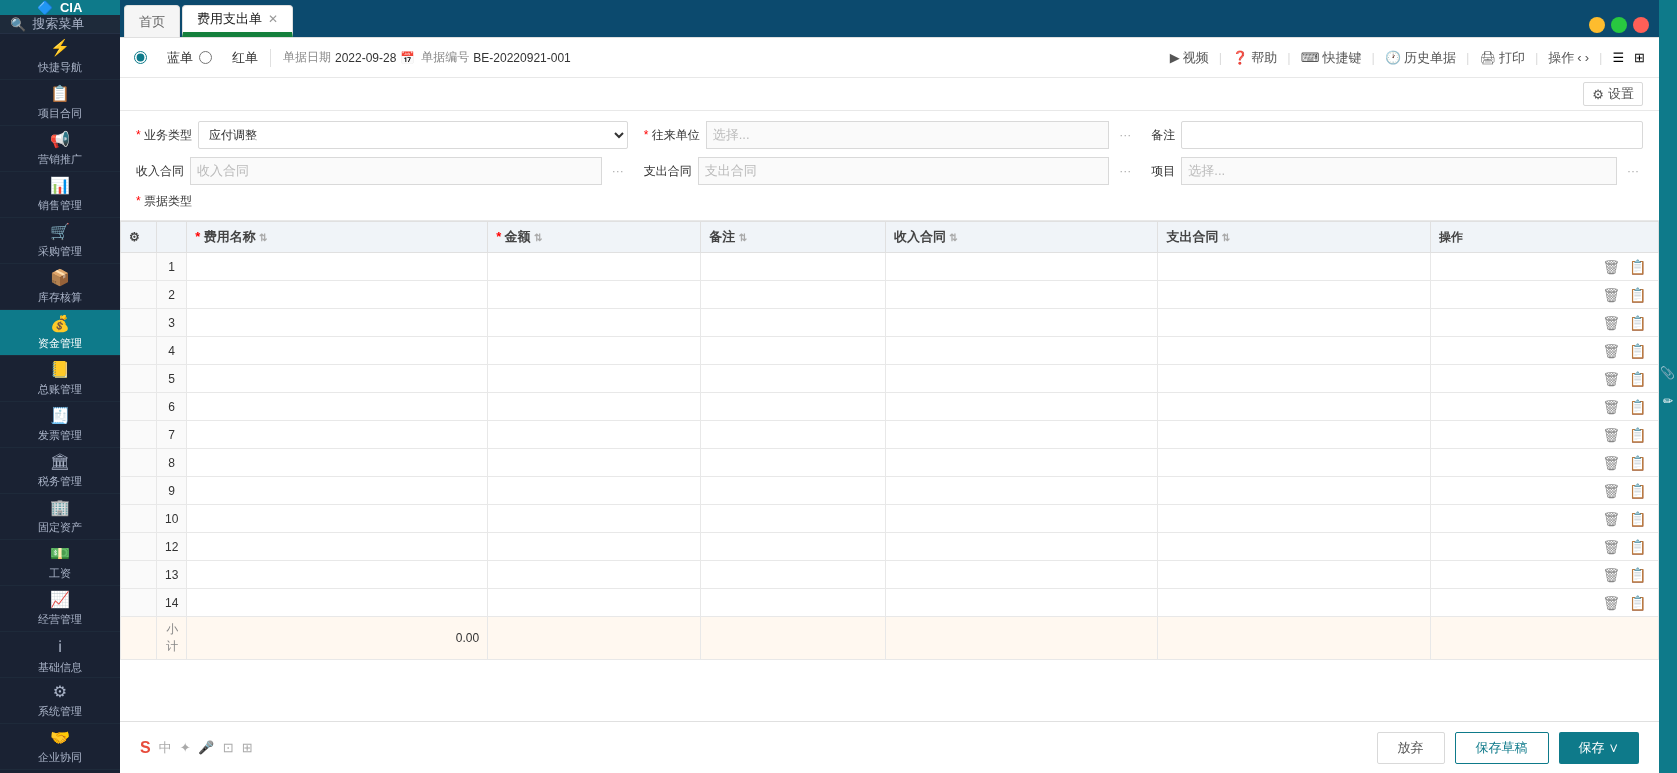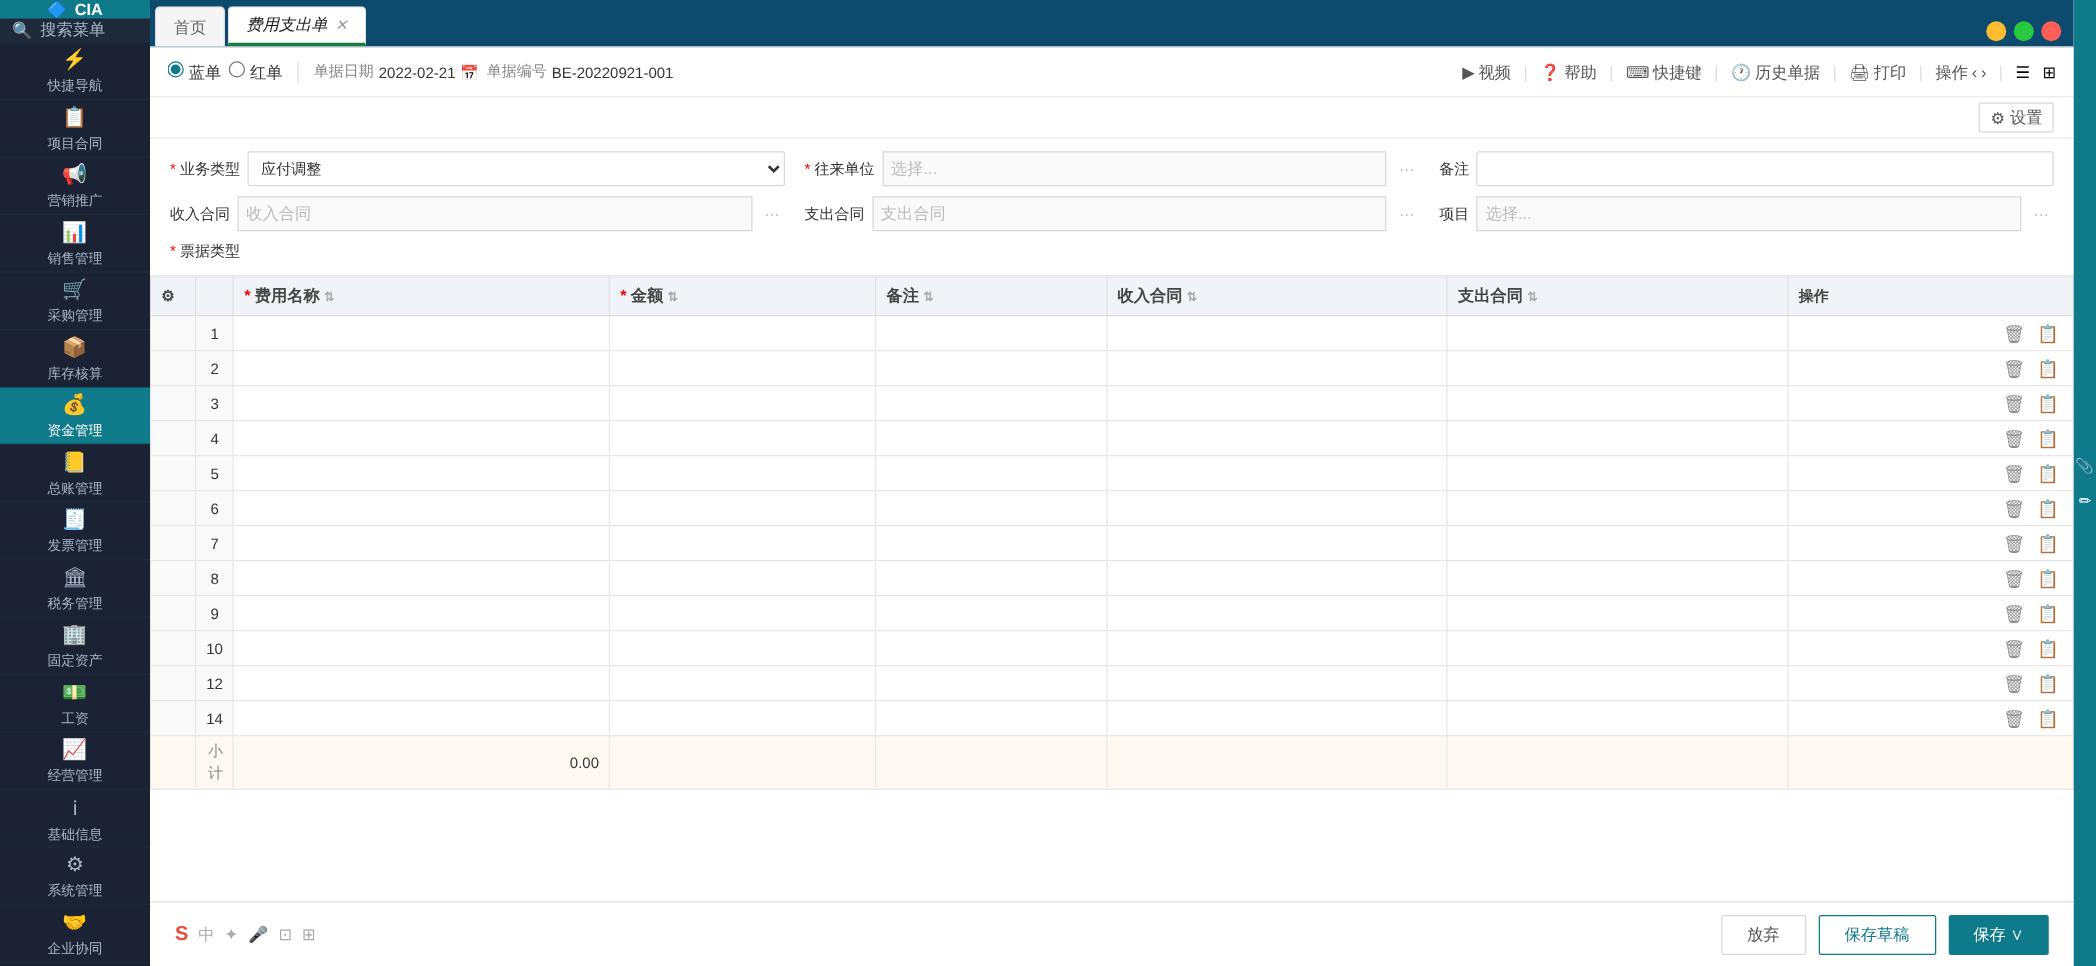--- a/index.html
+++ b/index.html
@@ -13,33 +13,33 @@
     .sidebar-item.active { background: #0e7a8a; color: #fff; }
     .sidebar-item .icon { font-size: 16px; }
     .sidebar-item .label { font-size: 11px; }
 
     
     .main { flex: 1; display: flex; flex-direction: column; background: #f0f2f5; overflow: hidden; }
 
     
     .tab-bar { height: 38px; background: #0c4a6e; display: flex; align-items: flex-end; border-bottom: 1px solid #e0e0e0; padding: 0 0 0 4px; }
     .tab { height: 32px; padding: 0 14px; display: flex; align-items: center; gap: 6px; border: 1px solid #e0e0e0; border-bottom: none; cursor: pointer; background: #f5f5f5; color: #666; border-radius: 4px 4px 0 0; margin-right: 2px; font-size: 13px; }
-    .tab.active { background: #fff; color: #1a1a1a; border-bottom: 3px solid #15803d; font-style: italic; }
+    .tab.active { background: #fff; color: #1a1a1a; border-bottom: 5px solid #15803d; }
     .tab .close { color: #999; font-size: 12px; cursor: pointer; }
 
     
     .window-controls { margin-left: auto; display: flex; align-items: center; gap: 6px; padding-right: 10px; padding-bottom: 4px; }
     .win-btn { width: 16px; height: 16px; border-radius: 50%; border: none; cursor: pointer; }
     .win-btn.close { background: #ff5f57; }
     .win-btn.min { background: #febc2e; }
     .win-btn.max { background: #28c840; }
 
     
     .toolbar { height: 40px; background: #fff; border-bottom: 1px solid #e8e8e8; display: flex; align-items: center; padding: 0 14px; gap: 6px; }
-    .toolbar-radio { display: flex; align-items: flex-start; gap: 4px; color: #333; cursor: pointer; }
+    .toolbar-radio { display: flex; align-items: center; gap: 20px; color: #333; cursor: pointer; }
     .toolbar-radio input { accent-color: #0e7a8a; }
     .toolbar-sep { width: 1px; height: 18px; background: #e0e0e0; margin: 0 6px; }
     .toolbar-field { display: flex; align-items: center; gap: 4px; color: #555; }
     .toolbar-field label { font-size: 12px; color: #888; }
     .toolbar-field span { font-size: 12px; color: #333; }
     .toolbar-right { margin-left: auto; display: flex; align-items: center; gap: 10px; }
     .toolbar-btn { display: flex; align-items: center; gap: 3px; color: #555; cursor: pointer; font-size: 12px; }
 
     
     .form-area { background: #fff; border-bottom: 1px solid #e8e8e8; padding: 10px 16px; }
@@ -188,21 +188,21 @@
       <input type="radio" name="single-type" checked="" style="">
       <span>蓝单</span>
     </label>
     <label class="toolbar-radio">
       <input type="radio" name="single-type" style="">
       <span>红单</span>
     </label>
     <div class="toolbar-sep"></div>
     <div class="toolbar-field">
       <label>单据日期</label>
-      <span>2022-02-21</span>
+      <span>2022-09-28</span>
       <span>📅</span>
     </div>
     <div class="toolbar-field">
       <label>单据编号</label>
       <span>BE-20220921-001</span>
     </div>
     <div class="toolbar-right">
       <div class="toolbar-btn">
         <span>▶</span>
         <span>视频</span>
@@ -464,20 +464,33 @@
     <td></td>
     <td></td>
     <td></td>
     <td class="ops-cell">
       <button class="op-btn">🗑</button>
       <button class="op-btn">📋</button>
     </td>
   </tr>
           <tr>
     <td class="row-num"></td>
+    <td class="row-num">13</td>
+    <td></td>
+    <td></td>
+    <td></td>
+    <td></td>
+    <td></td>
+    <td class="ops-cell">
+      <button class="op-btn">🗑</button>
+      <button class="op-btn">📋</button>
+    </td>
+  </tr>
+          <tr>
+    <td class="row-num"></td>
     <td class="row-num">14</td>
     <td></td>
     <td></td>
     <td></td>
     <td></td>
     <td></td>
     <td class="ops-cell">
       <button class="op-btn">🗑</button>
       <button class="op-btn">📋</button>
     </td>

